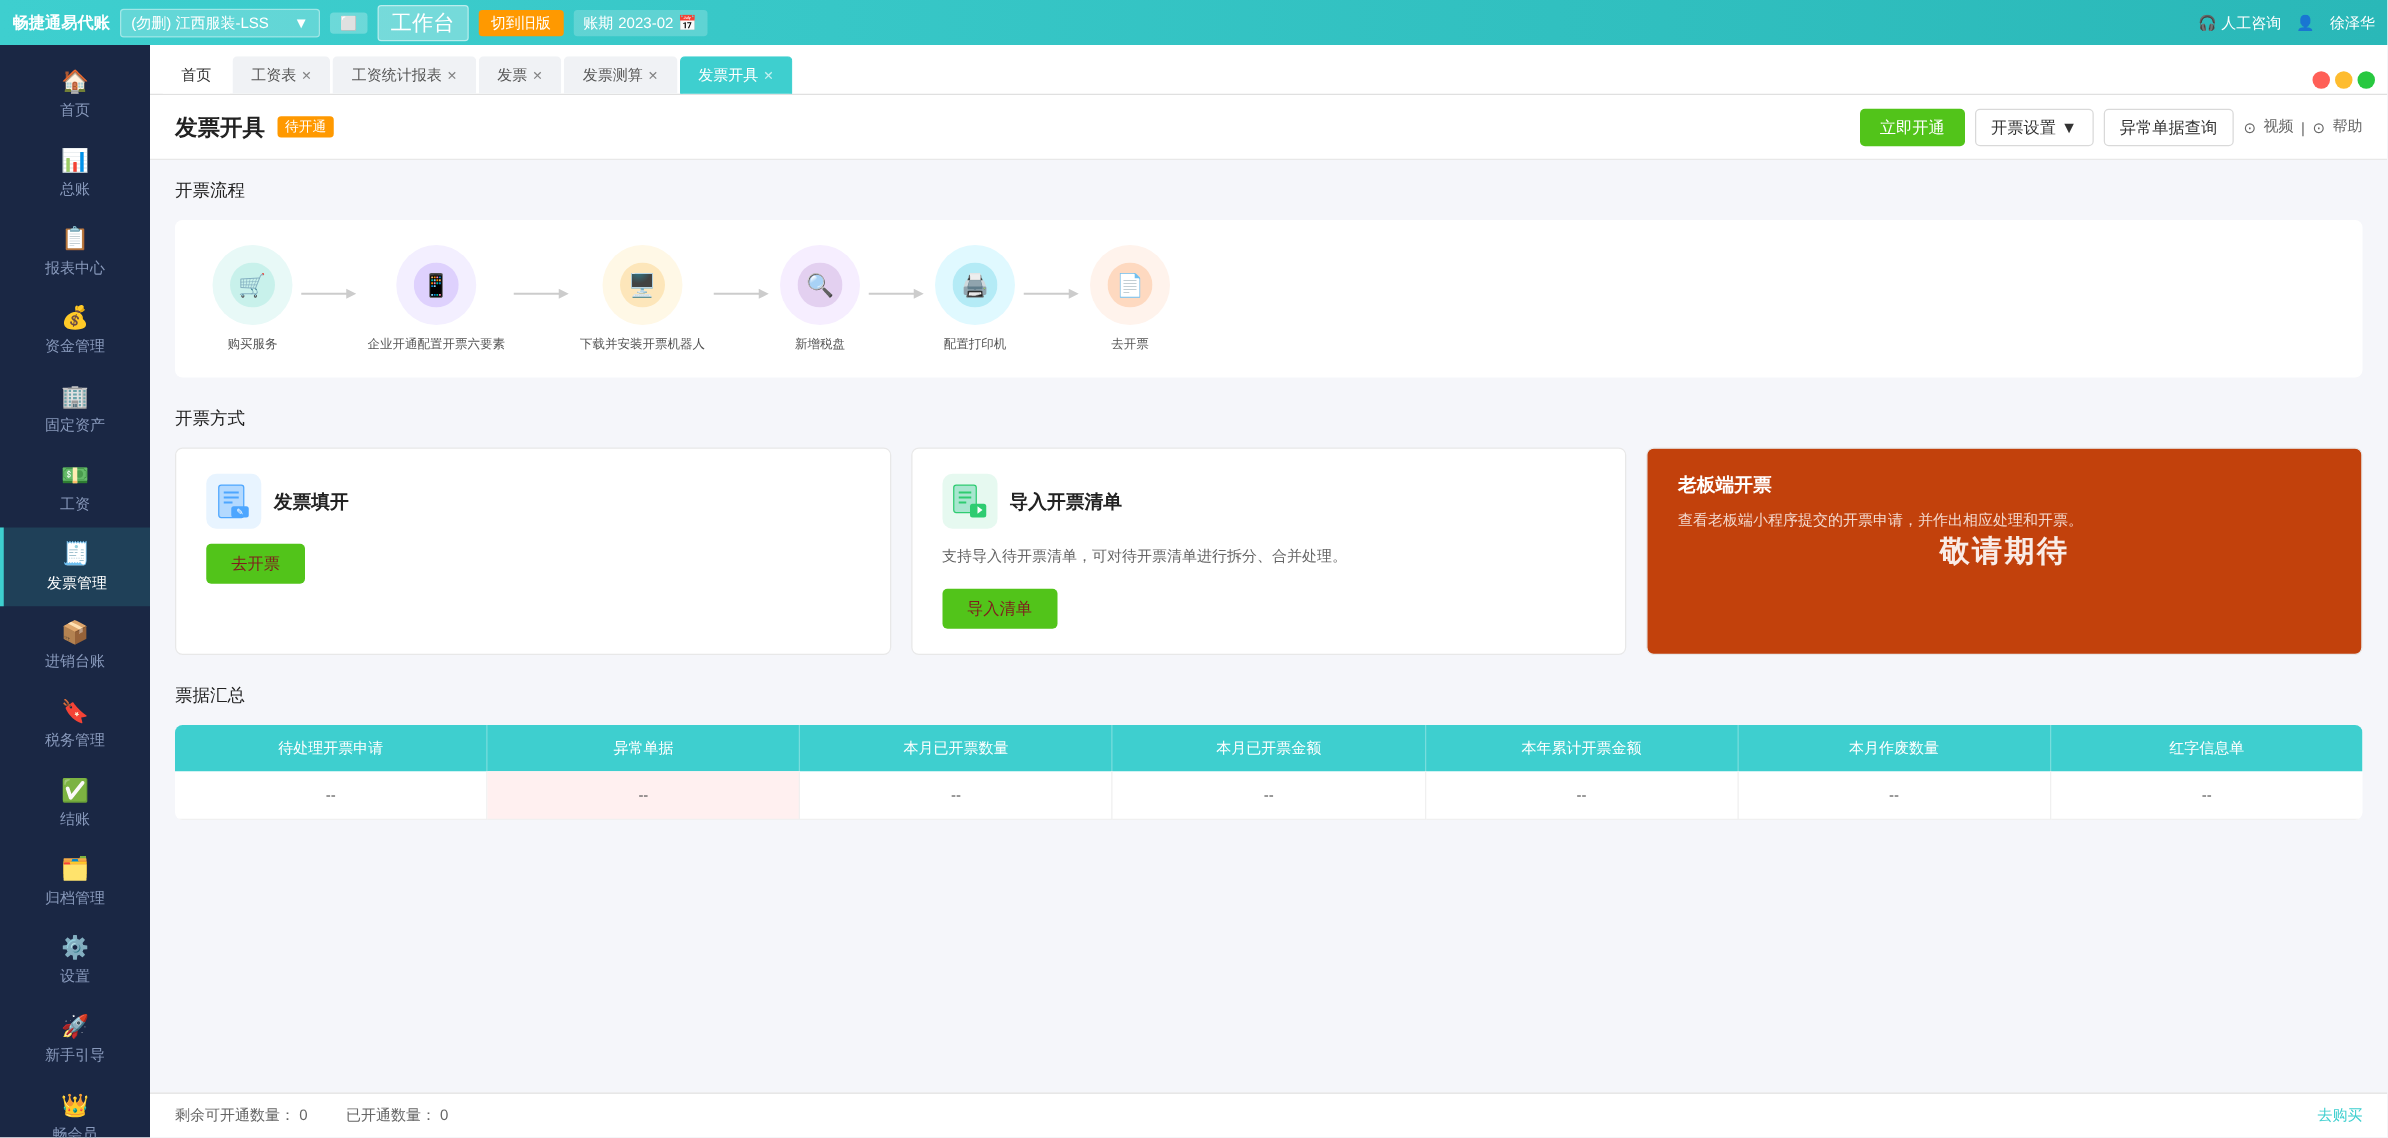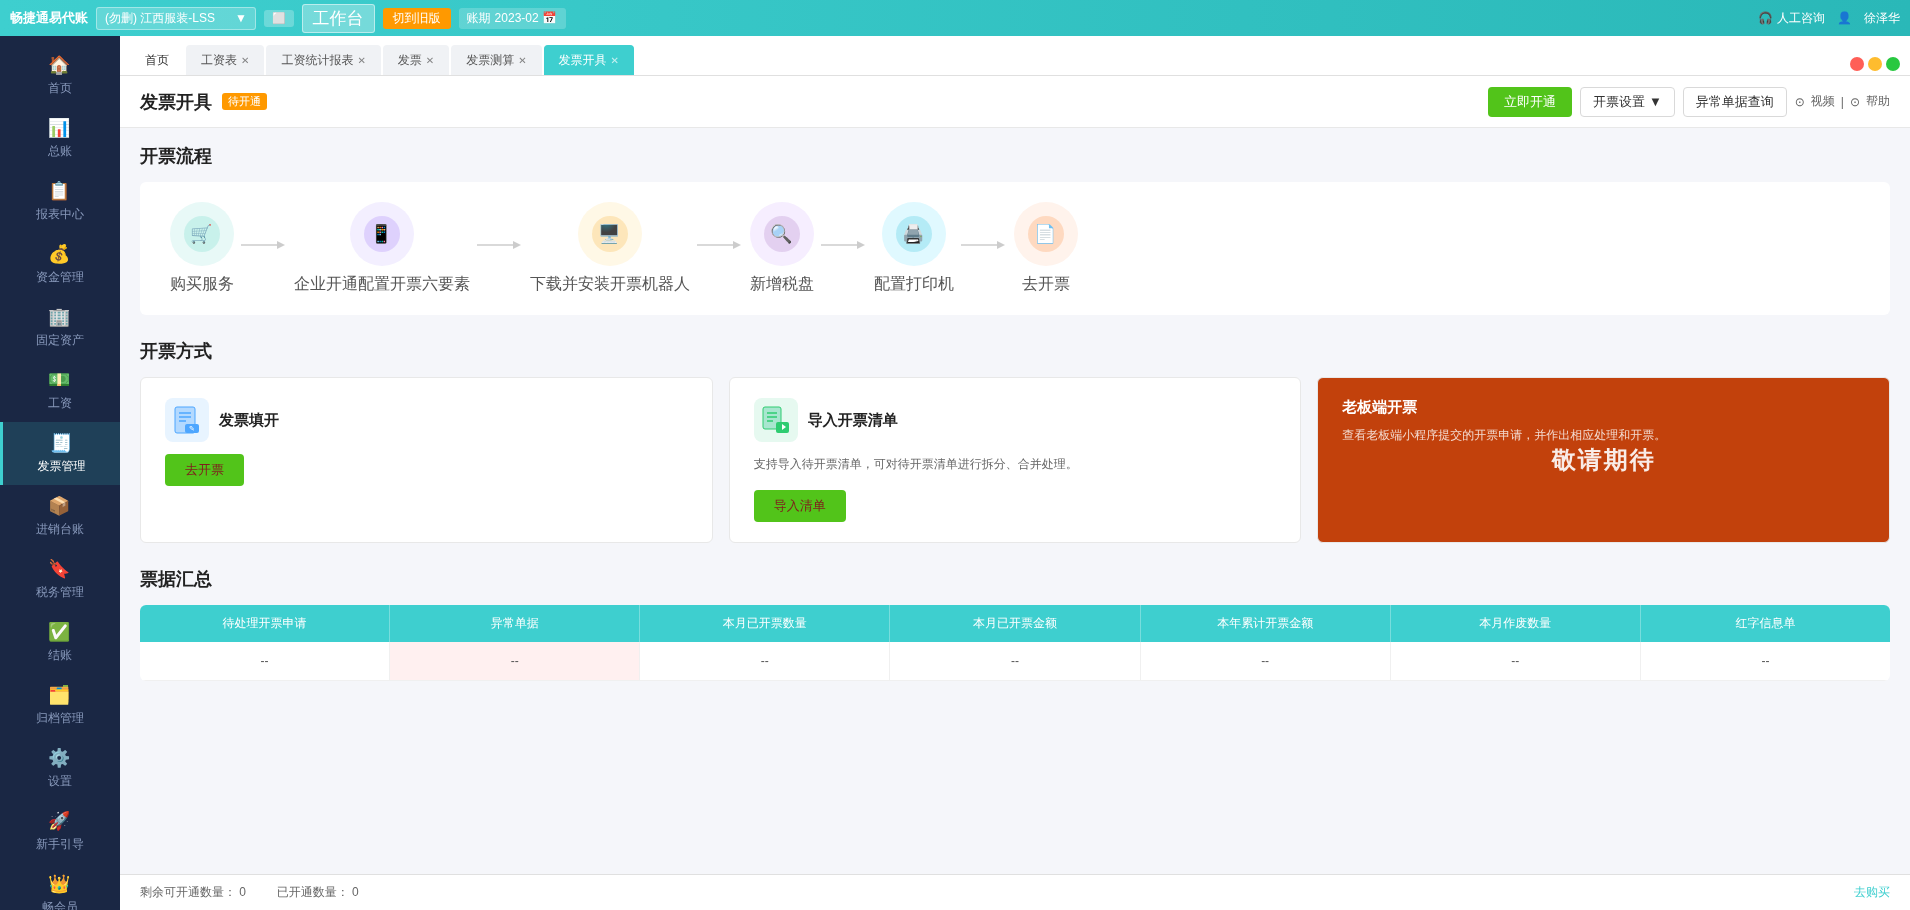--- a/index.html
+++ b/index.html
@@ -182,22 +182,22 @@
       font-size: 13px;
       cursor: pointer;
     }
     .header-right-links { display: flex; align-items: center; gap: 6px; font-size: 12px; color: #666; }
 
     
     .page-content { flex: 1; overflow-y: auto; padding: 16px 20px; }
 
     
     .section-title {
-      font-size: 18px;
-      font-weight: bold;
+      font-size: 14px;
+      font-weight: normal;
       color: #222;
       margin-bottom: 14px;
     }
 
     
     .process-flow {
       display: flex;
       align-items: center;
       gap: 0;
       margin-bottom: 24px;
@@ -214,21 +214,21 @@
     }
     .process-icon {
       width: 64px;
       height: 64px;
       border-radius: 50%;
       display: flex;
       align-items: center;
       justify-content: center;
       font-size: 28px;
     }
-    .process-label { font-size: 16px; color: #555; text-align: left; }
+    .process-label { font-size: 10px; color: #555; text-align: left; }
     .process-arrow {
       display: flex;
       align-items: flex-start;
       padding-top: 16px;
       padding-bottom: 24px;
       width: 60px;
       justify-content: center;
       color: #ccc;
       font-size: 14px;
     }

